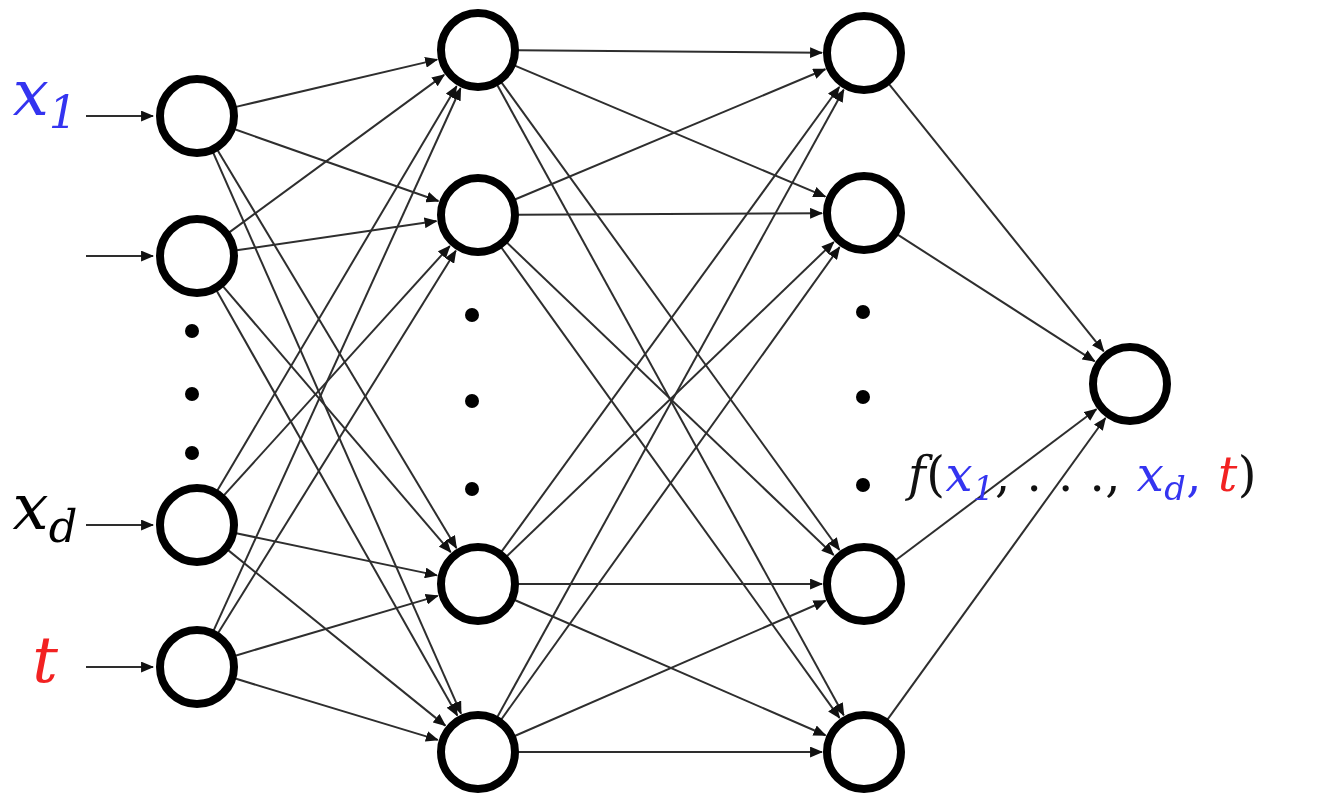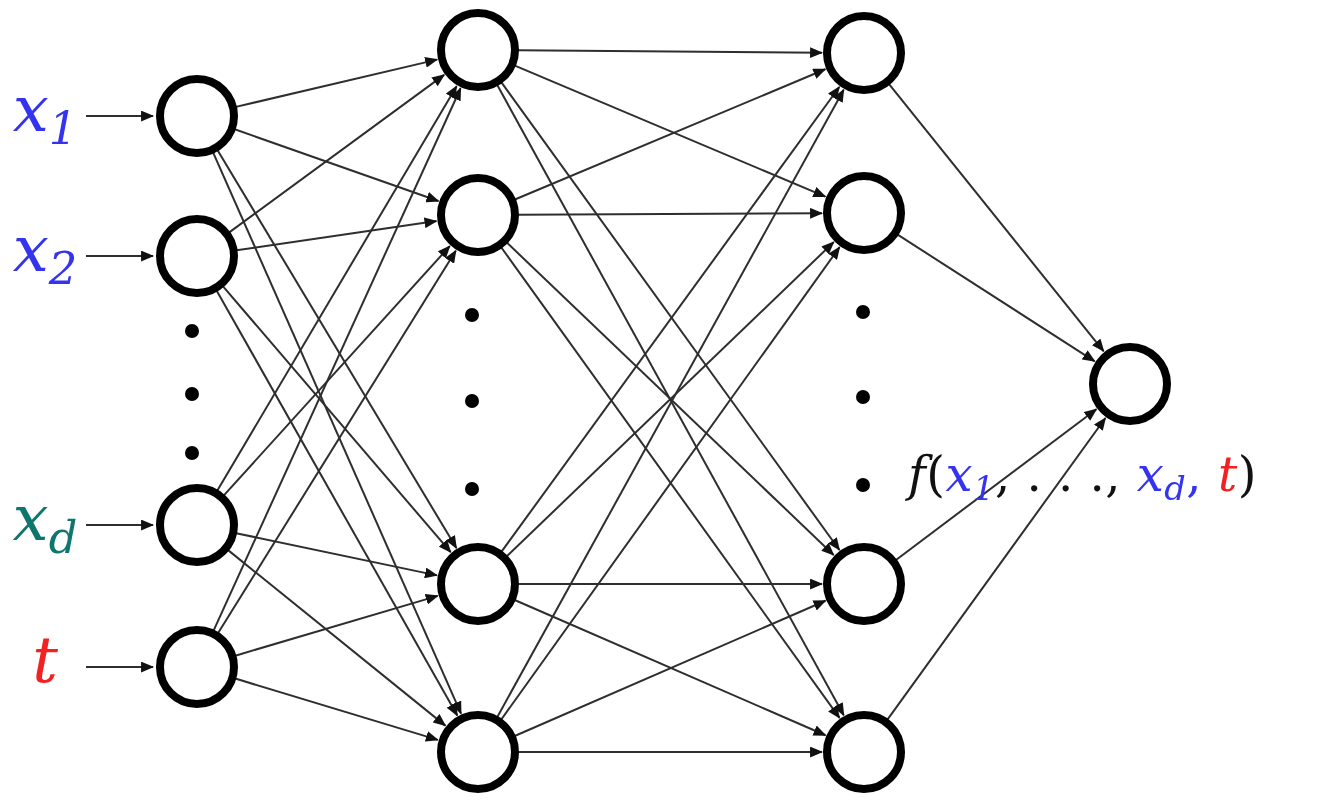--- a/index.html
+++ b/index.html
@@ -114,22 +114,21 @@
         <circle cx="478" cy="584" r="37" fill="#ffffff" stroke="#000000" stroke-width="8"></circle>
         <circle cx="478" cy="752" r="37" fill="#ffffff" stroke="#000000" stroke-width="8"></circle>
         <circle cx="864" cy="53" r="37" fill="#ffffff" stroke="#000000" stroke-width="8"></circle>
         <circle cx="864" cy="213" r="37" fill="#ffffff" stroke="#000000" stroke-width="8"></circle>
         <circle cx="864" cy="584" r="37" fill="#ffffff" stroke="#000000" stroke-width="8"></circle>
         <circle cx="864" cy="752" r="37" fill="#ffffff" stroke="#000000" stroke-width="8"></circle>
         <circle cx="1130" cy="384" r="37" fill="#ffffff" stroke="#000000" stroke-width="8"></circle>
       </g>
     </svg>
 
-  <div class="io-label" style="top: 116px; color: rgb(52, 52, 240);"><span>x</span><span class="sub">1</span></div>
+  <div class="io-label" style="top: 100px; color: rgb(52, 52, 240);"><span>x</span><span class="sub">1</span></div>
 
-  <div class="io-label" style="top: 256px; color: rgb(52, 52, 240);"><span>x</span><span class="sub">2</span></div>
 
-  <div class="io-label" style="top: 525px; color: #0f766e;"><span>x</span><span class="sub">d</span></div>
+  <div class="io-label" style="top: 514px; color: #000000;"><span>x</span><span class="sub">d</span></div>
 
   <div class="io-label" style="top: 667px; color: rgb(242, 34, 34);"><span>t</span><span class="sub"></span></div>
 
   <div class="out-label" style="left: 908px; top: 478px;"><span class="part italic" style="color: rgb(17, 17, 17);">f</span><span class="part" style="color: rgb(17, 17, 17);">(</span><span class="part italic" style="color: rgb(52, 52, 240);">x</span><span class="sub" style="color: rgb(52, 52, 240);">1</span><span class="part" style="color: rgb(17, 17, 17);">, </span><span class="part" style="color: rgb(17, 17, 17);">. . .</span><span class="part" style="color: rgb(17, 17, 17);">, </span><span class="part italic" style="color: rgb(52, 52, 240);">x</span><span class="sub" style="color: rgb(52, 52, 240);">d</span><span class="part" style="color: rgb(52, 52, 240);">, </span><span class="part italic" style="color: rgb(242, 34, 34);">t</span><span class="part" style="color: rgb(17, 17, 17);">)</span></div>
 </div>
 
 </body></html>

